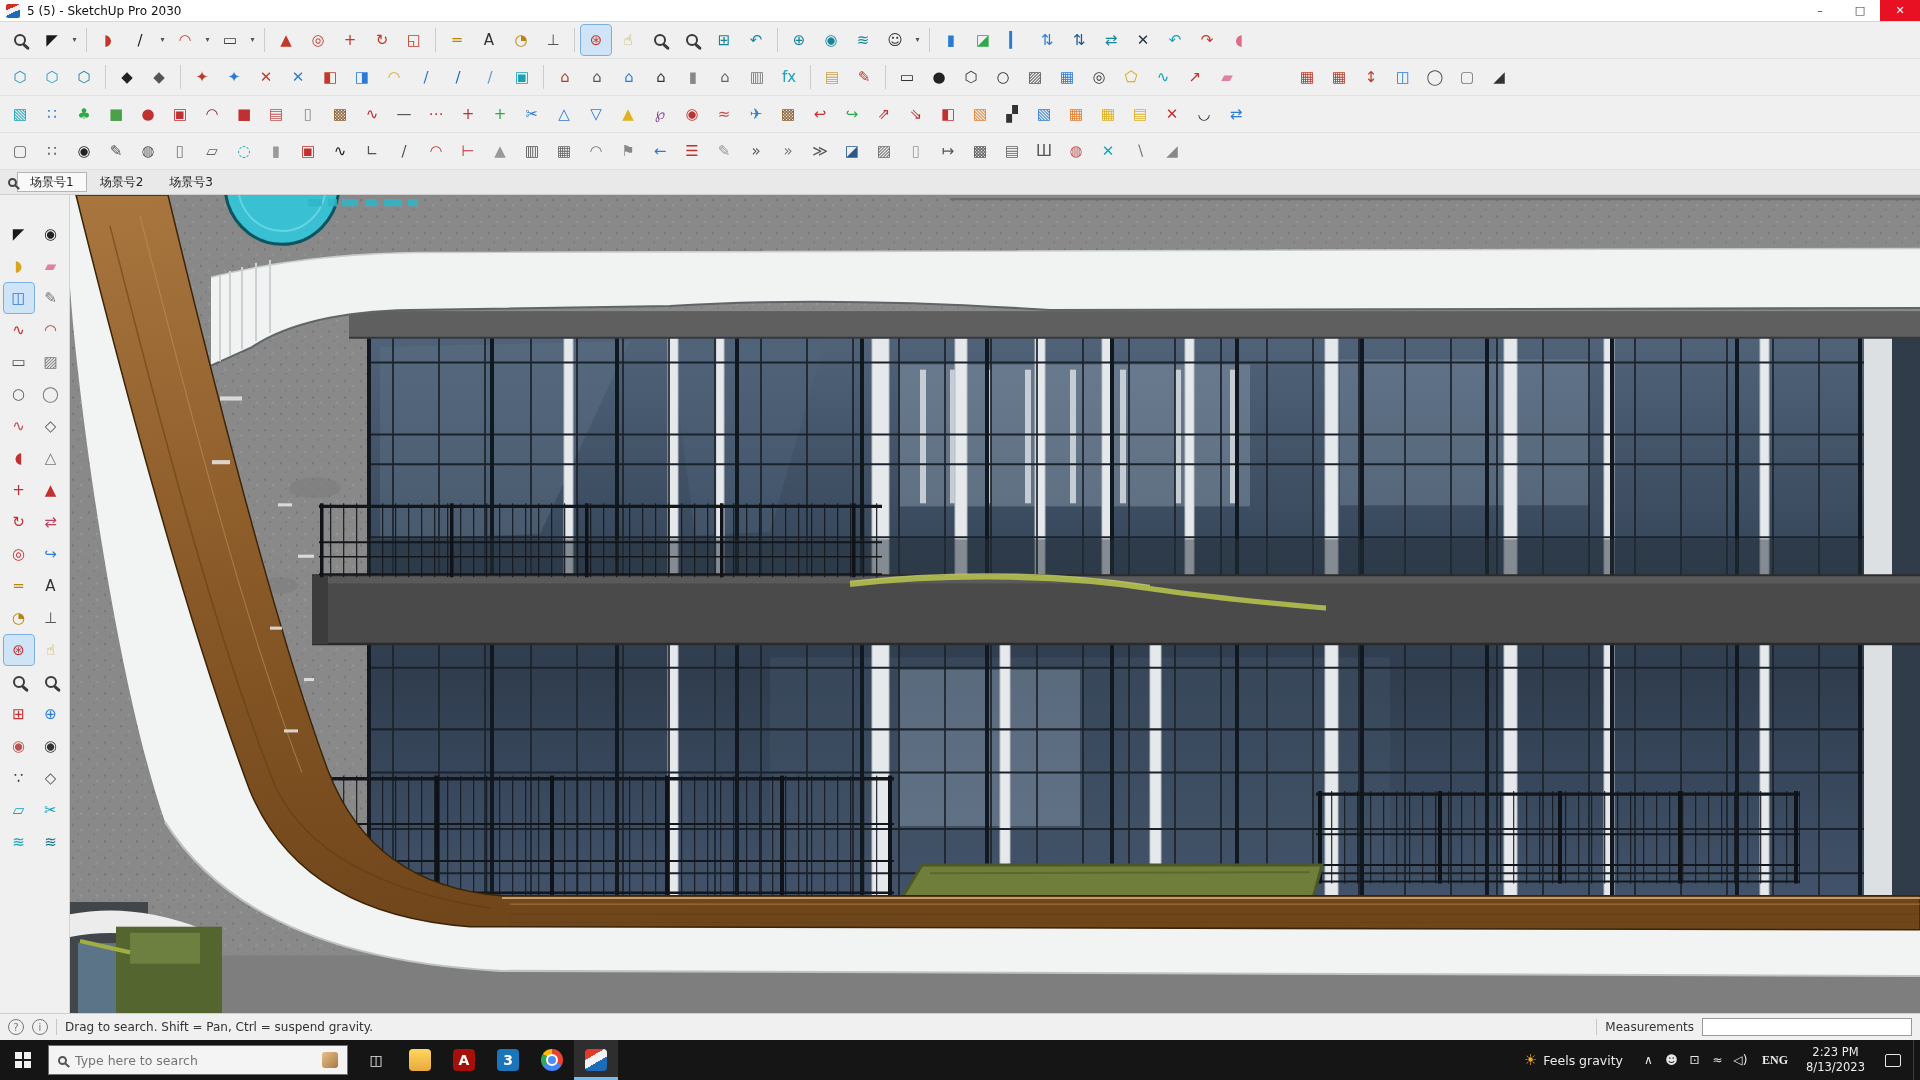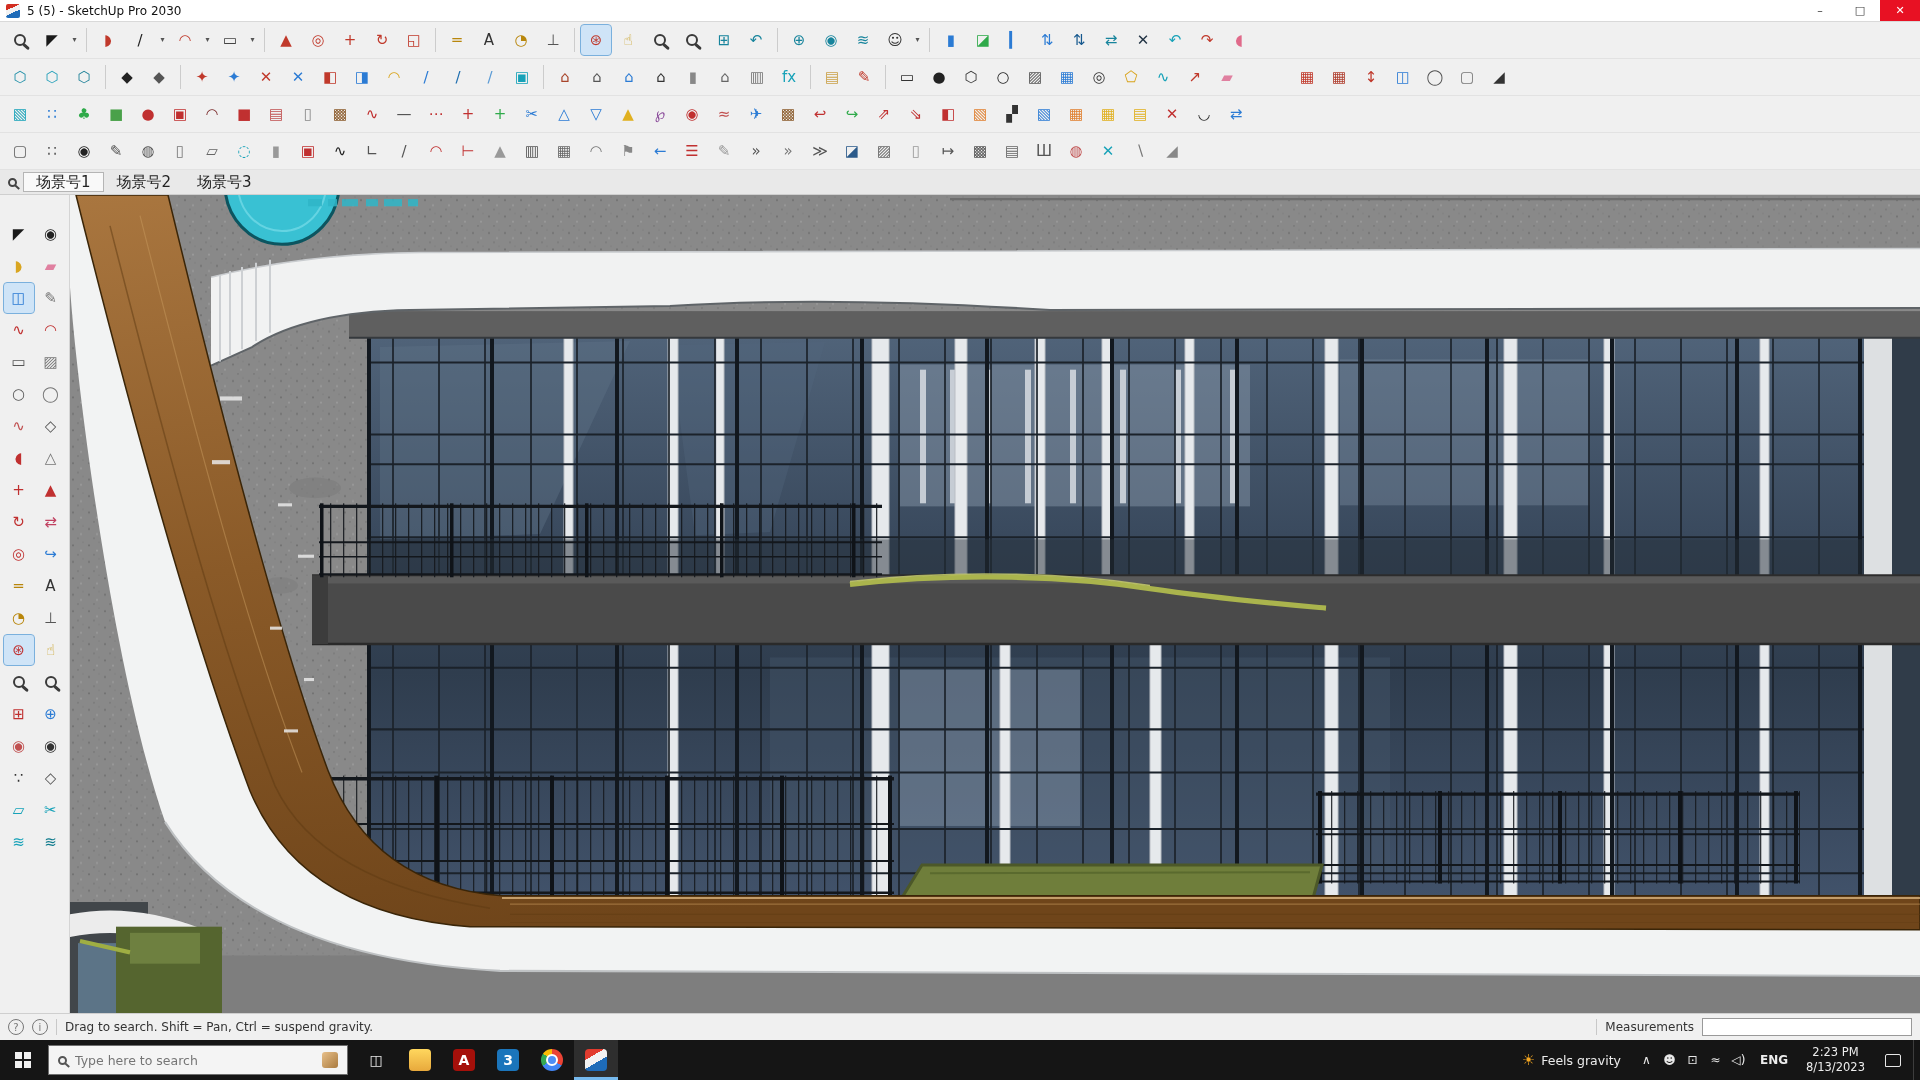--- a/index.html
+++ b/index.html
@@ -25,21 +25,21 @@
   .tbi.caret{width:11px;}
   .tbi.caret .g{font-size:8px;}
   .tbi.sep{width:9px;}
   .tbi.sep::before{content:"";width:1px;height:24px;background:#cccccc;}
   .tbi.gap{width:46px;}
   .tbi.selected{background:#cfe4f7;outline:1px solid #7ab0dd;}
   .tbi.mag .g{display:block;width:12px;height:12px;border:2px solid #3a3a3a;border-radius:50%;font-size:0;position:relative;}
   .tbi.mag .g::after{content:"";position:absolute;width:8px;height:3px;background:#3a3a3a;right:-6px;bottom:-4px;transform:rotate(42deg);border-radius:2px;}
 
   
-  .scenebar{height:25px;background:#e9e9e9;display:flex;align-items:center;gap:6px;padding-left:8px;border-bottom:1px solid #cfcfcf;font-size:15px;flex:0 0 auto;}
+  .scenebar{height:25px;background:#e9e9e9;display:flex;align-items:center;padding-left:8px;border-bottom:1px solid #cfcfcf;font-size:12px;flex:0 0 auto;}
   .mag-sm{display:inline-block;width:9px;height:9px;border:2px solid #444;border-radius:50%;position:relative;flex:0 0 auto;}
   .mag-sm::after{content:"";position:absolute;width:6px;height:2px;background:#444;right:-5px;bottom:-3px;transform:rotate(42deg);}
   .scene-tabs{display:flex;height:100%;align-items:center;}
   .scene-tab{padding:2px 12px;color:#222;border:1px solid transparent;height:20px;display:flex;align-items:center;}
   .scene-tab.active{background:#f9f9f9;border-color:#b5b5b5;}
 
   
   .main{flex:1 1 auto;display:flex;min-height:0;}
   .palette{width:70px;background:#f0f0f0;border-right:1px solid #d4d4d4;display:grid;grid-template-columns:repeat(2,32px);justify-content:center;align-content:start;padding-top:24px;row-gap:2px;flex:0 0 auto;}
   .viewport{flex:1 1 auto;position:relative;min-width:0;background:#8a8a8a;}
@@ -65,21 +65,21 @@
   .tb-apps{display:flex;height:100%;margin-left:6px;}
   .tb-app{width:44px;height:100%;display:flex;align-items:center;justify-content:center;}
   .tb-app.active{background:#2e2e2e;box-shadow:inset 0 -3px 0 #76b9ed;}
   .chip{min-width:22px;height:22px;border-radius:4px;display:flex;align-items:center;justify-content:center;font-size:14px;font-weight:bold;color:#eee;}
   .chip.chrome{width:22px;border-radius:50%;background:conic-gradient(#ea4335 0 33%,#4285f4 33% 66%,#34a853 66% 85%,#fbbc05 85%);position:relative;}
   .chip.chrome::after{content:"";position:absolute;inset:5px;background:#4f8ef5;border:2.5px solid #fff;border-radius:50%;}
   .tray{margin-left:auto;display:flex;align-items:center;height:100%;gap:2px;}
   .weather{display:flex;align-items:center;gap:6px;padding:0 12px;font-size:12.5px;height:100%;}
   .weather .sun{color:#f6a821;font-size:15px;}
   .tray-ico{width:23px;display:flex;justify-content:center;font-size:12px;color:#e8e8e8;}
-  .lang{font-size:12px;padding:0 8px;font-weight:bold;}
+  .lang{font-size:12px;padding:0 8px;font-weight:bold;font-family:Liberation Serif, serif;}
   .clock{font-size:11.5px;text-align:center;line-height:1.3;padding:0 8px;}
   .notif{width:36px;height:100%;display:flex;align-items:center;justify-content:center;}
   .bubble{width:16px;height:13px;border:1.5px solid #e8e8e8;border-radius:2px 2px 2px 0;}
   .show-desktop{width:7px;height:100%;border-left:1px solid #3d3d3d;}
 </style>
 </head>
 <body>
 
 <div class="app">
 

